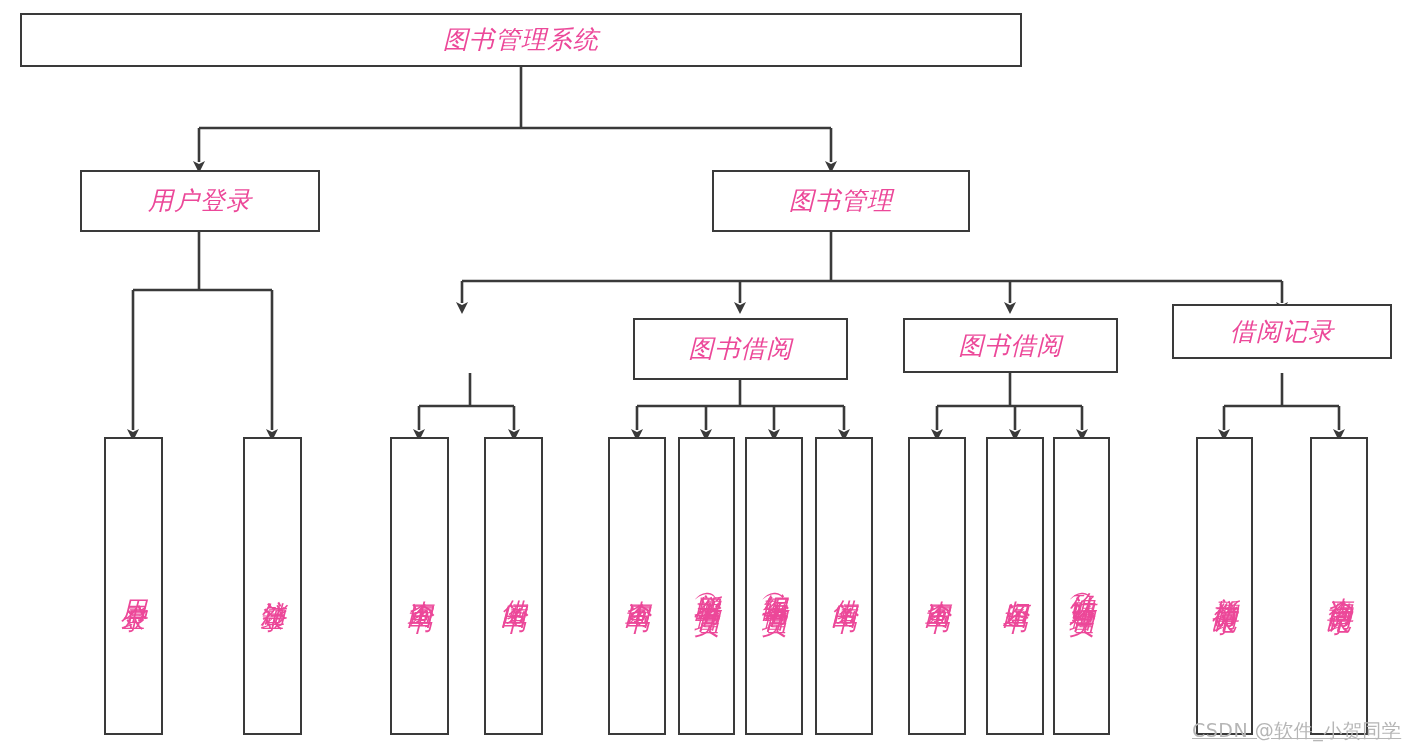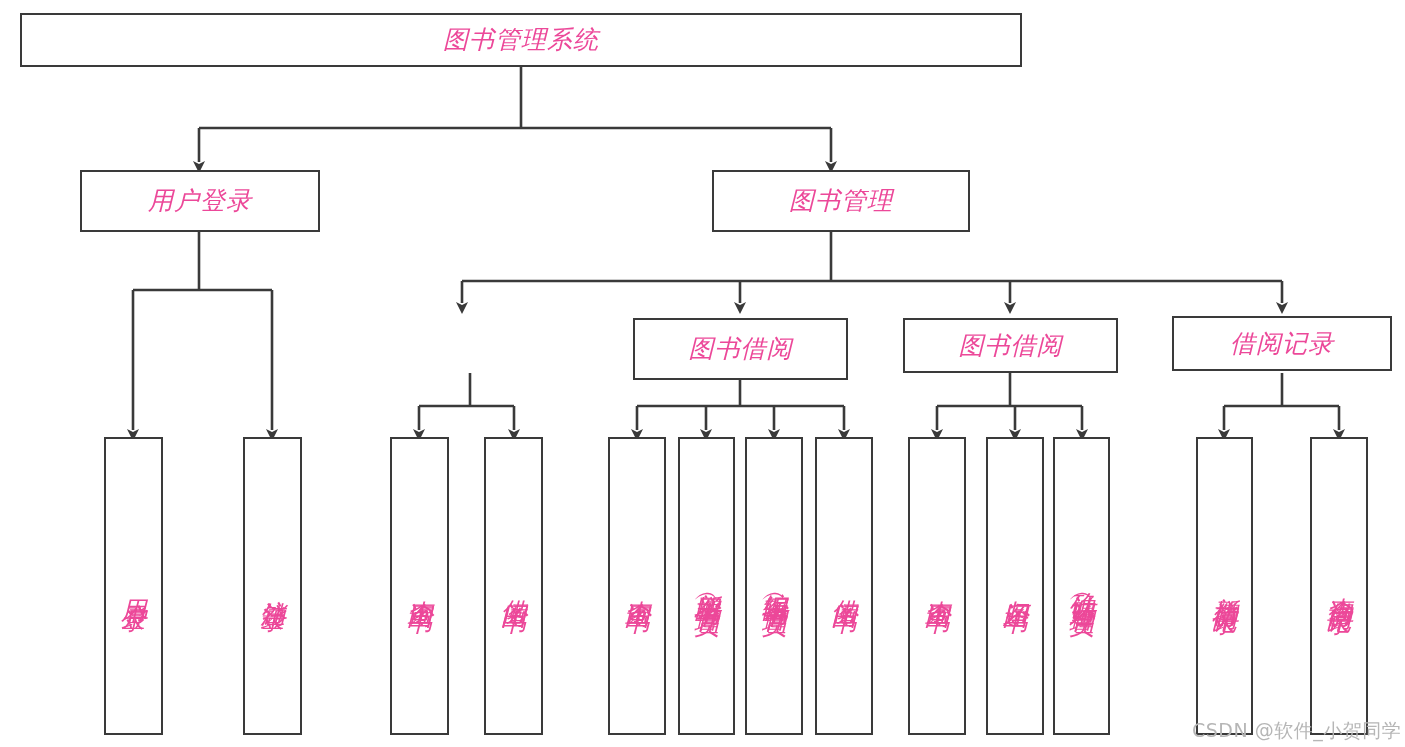--- a/index.html
+++ b/index.html
@@ -127,21 +127,21 @@
   <div class="node node-h" style="left:712px; top:170px; width:258px; height:62px;">
     <span>图书管理</span>
   </div>
 
   <div class="node node-h" style="left:633px; top:318px; width:215px; height:62px;">
     <span>图书借阅</span>
   </div>
   <div class="node node-h" style="left:903px; top:318px; width:215px; height:55px;">
     <span>图书借阅</span>
   </div>
-  <div class="node node-h" style="left:1172px; top:316px; width:220px; height:55px;">
+  <div class="node node-h" style="left:1172px; top:304px; width:220px; height:55px;">
     <span>借阅记录</span>
   </div>
 
   <div class="node node-v" style="left:104px; top:437px; width:59px; height:298px;">
     <span>用户登录</span>
   </div>
   <div class="node node-v" style="left:243px; top:437px; width:59px; height:298px;">
     <span>注销登录</span>
   </div>
 
@@ -175,15 +175,15 @@
     <span>确认归还（管理员）</span>
   </div>
 
   <div class="node node-v" style="left:1196px; top:437px; width:57px; height:298px;">
     <span>新增借阅记录</span>
   </div>
   <div class="node node-v" style="left:1310px; top:437px; width:58px; height:298px;">
     <span>查询借阅记录</span>
   </div>
 
-  <div class="watermark" style="left:1192px; top:718px;">CSDN @软件_小贺同学</div>
+  <div class="watermark" style="left:1192px; top:718px;text-decoration:underline;">CSDN @软件_小贺同学</div>
 
 </div>
 
 </body></html>

